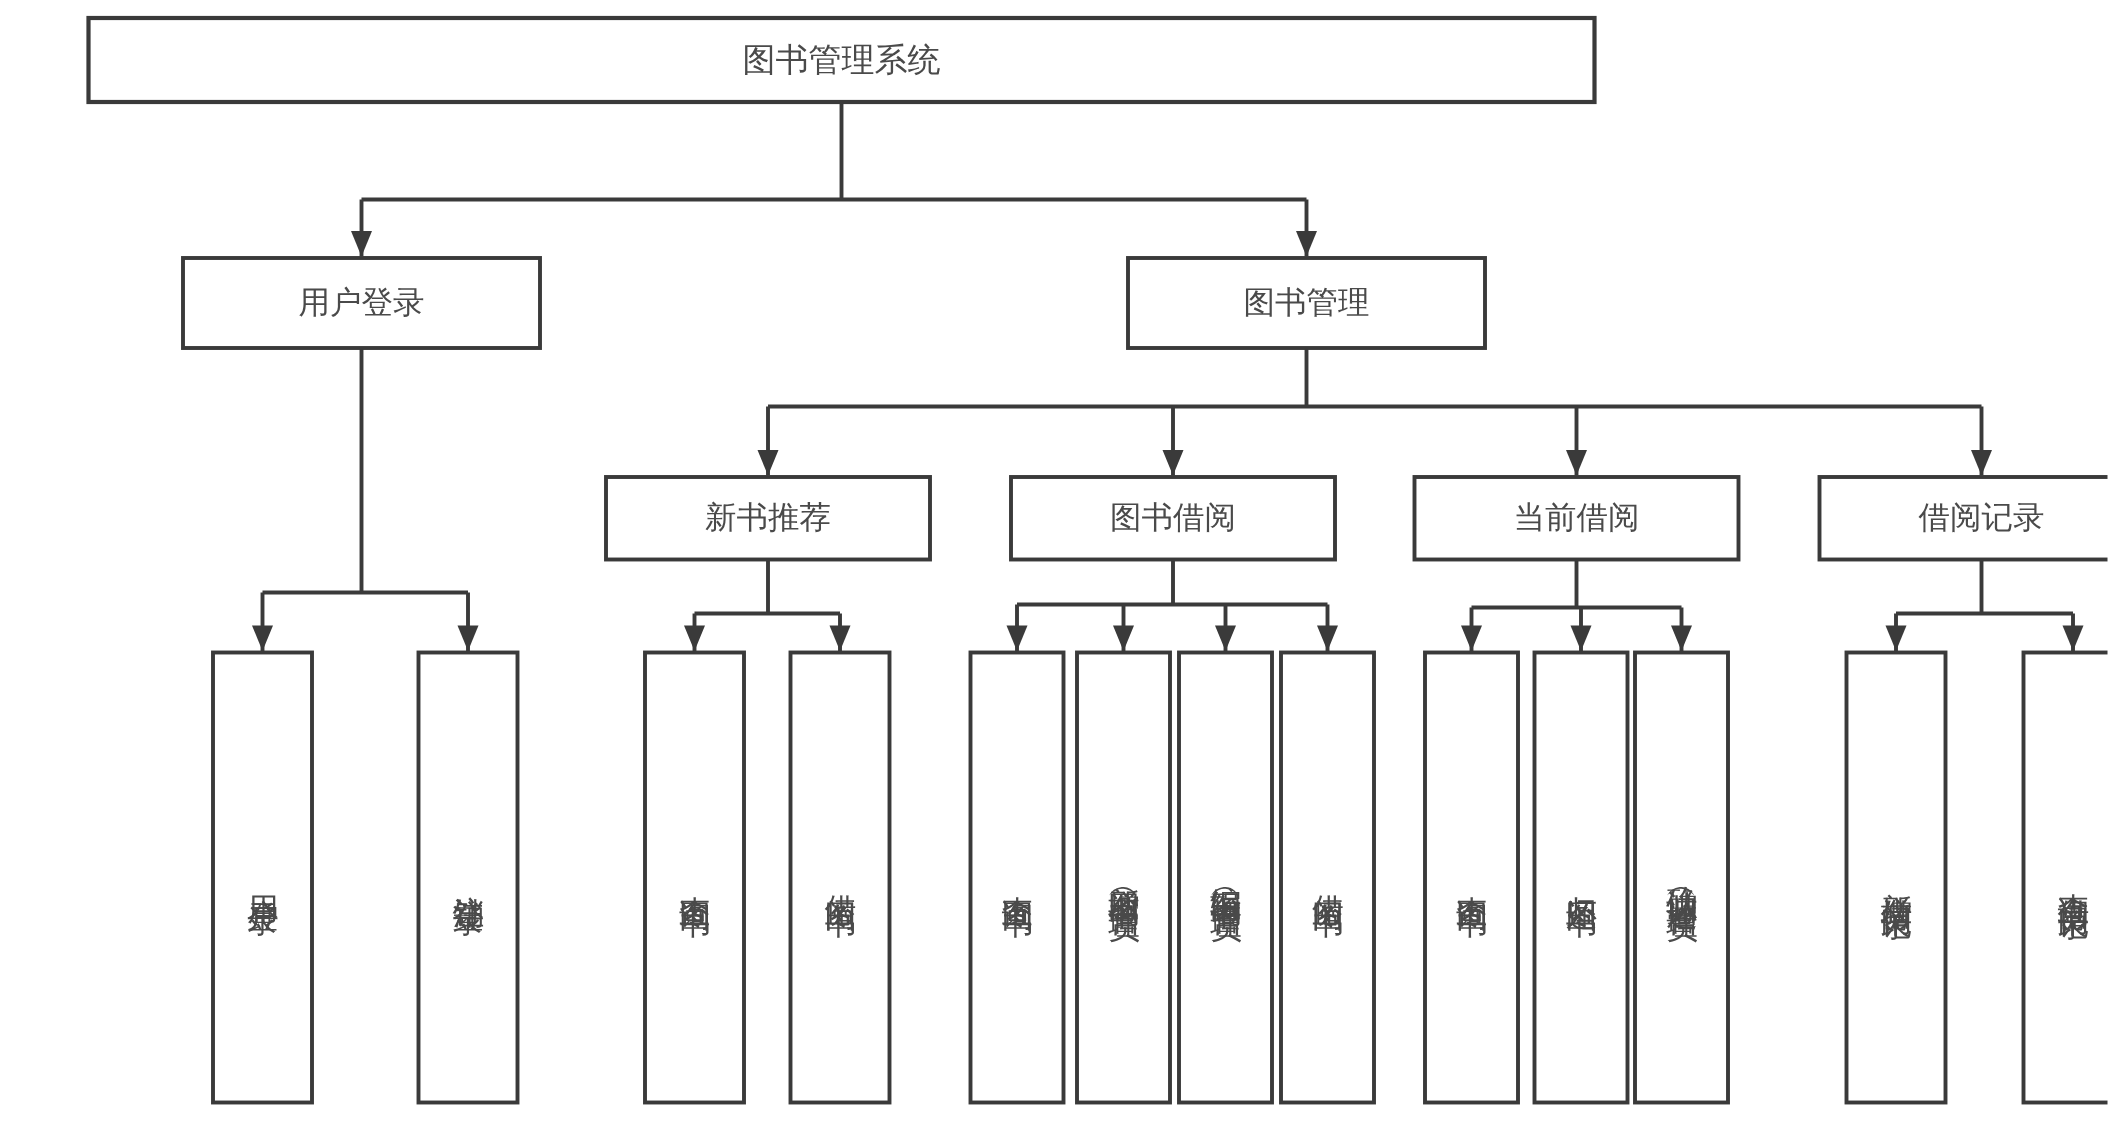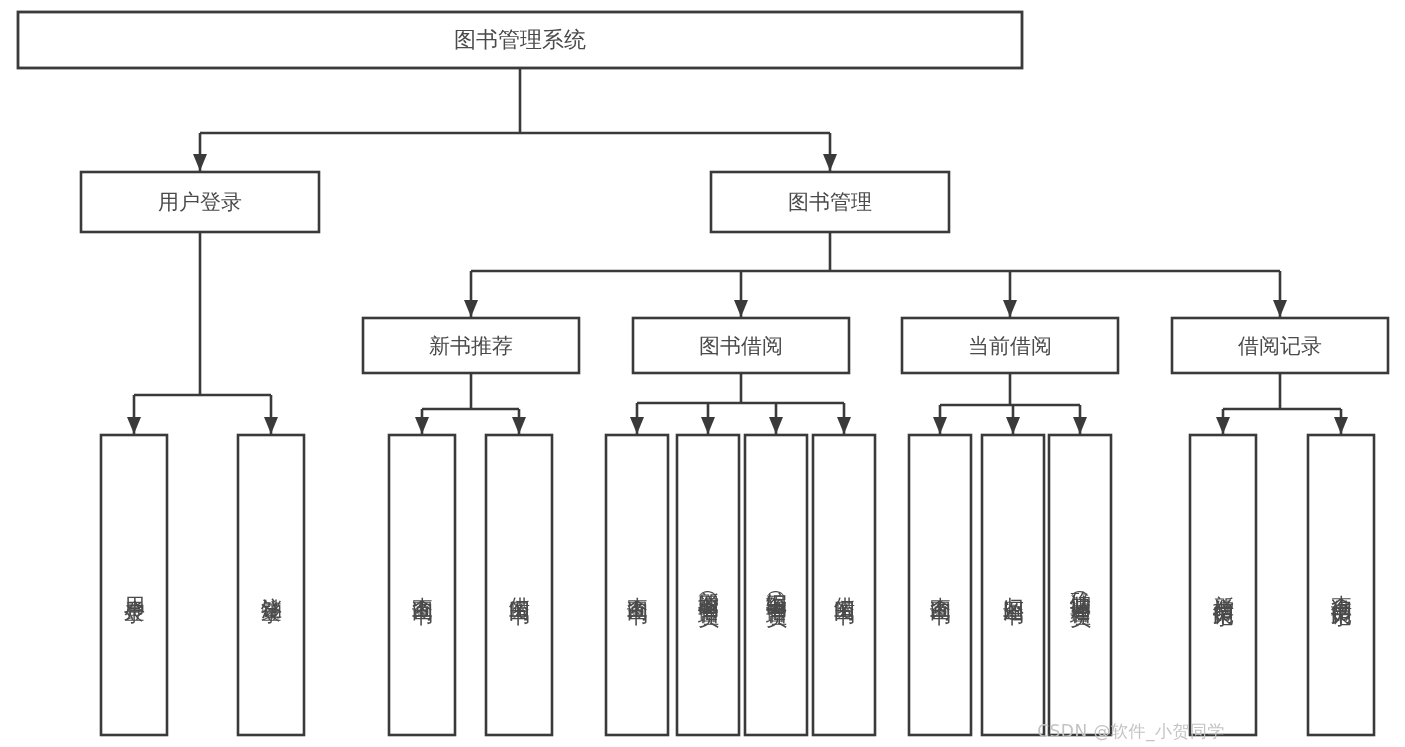--- a/index.html
+++ b/index.html
@@ -12,20 +12,21 @@
     width: 1405px;
     height: 747px;
     font-family: "DejaVu Sans", "Liberation Sans", sans-serif;
     overflow: hidden;
     position: relative;
   }
   #diagram-root {
     position: relative;
     width: 1233px;
     height: 747px;
+    margin-left: 41px;
   }
   svg#chart-svg {
     position: absolute;
     top: 0;
     left: 0;
     width: 1405px;
     height: 747px;
     display: block;
   }
   .node-box {
@@ -213,15 +214,14 @@
         <span class="leaf-label">确认归还（管理员）</span>
       </div>
       <div class="leaf-label-wrap" style="left: 1190px; top: 435px; width: 66px; height: 300px;">
         <span class="leaf-label">新增借阅记录</span>
       </div>
       <div class="leaf-label-wrap" style="left: 1308px; top: 435px; width: 66px; height: 300px;">
         <span class="leaf-label">查询借阅记录</span>
       </div>
     </div>
 
-  <div class="watermark">CSDN @软件_小贺同学</div>
 
 </div>
 
 </body></html>

